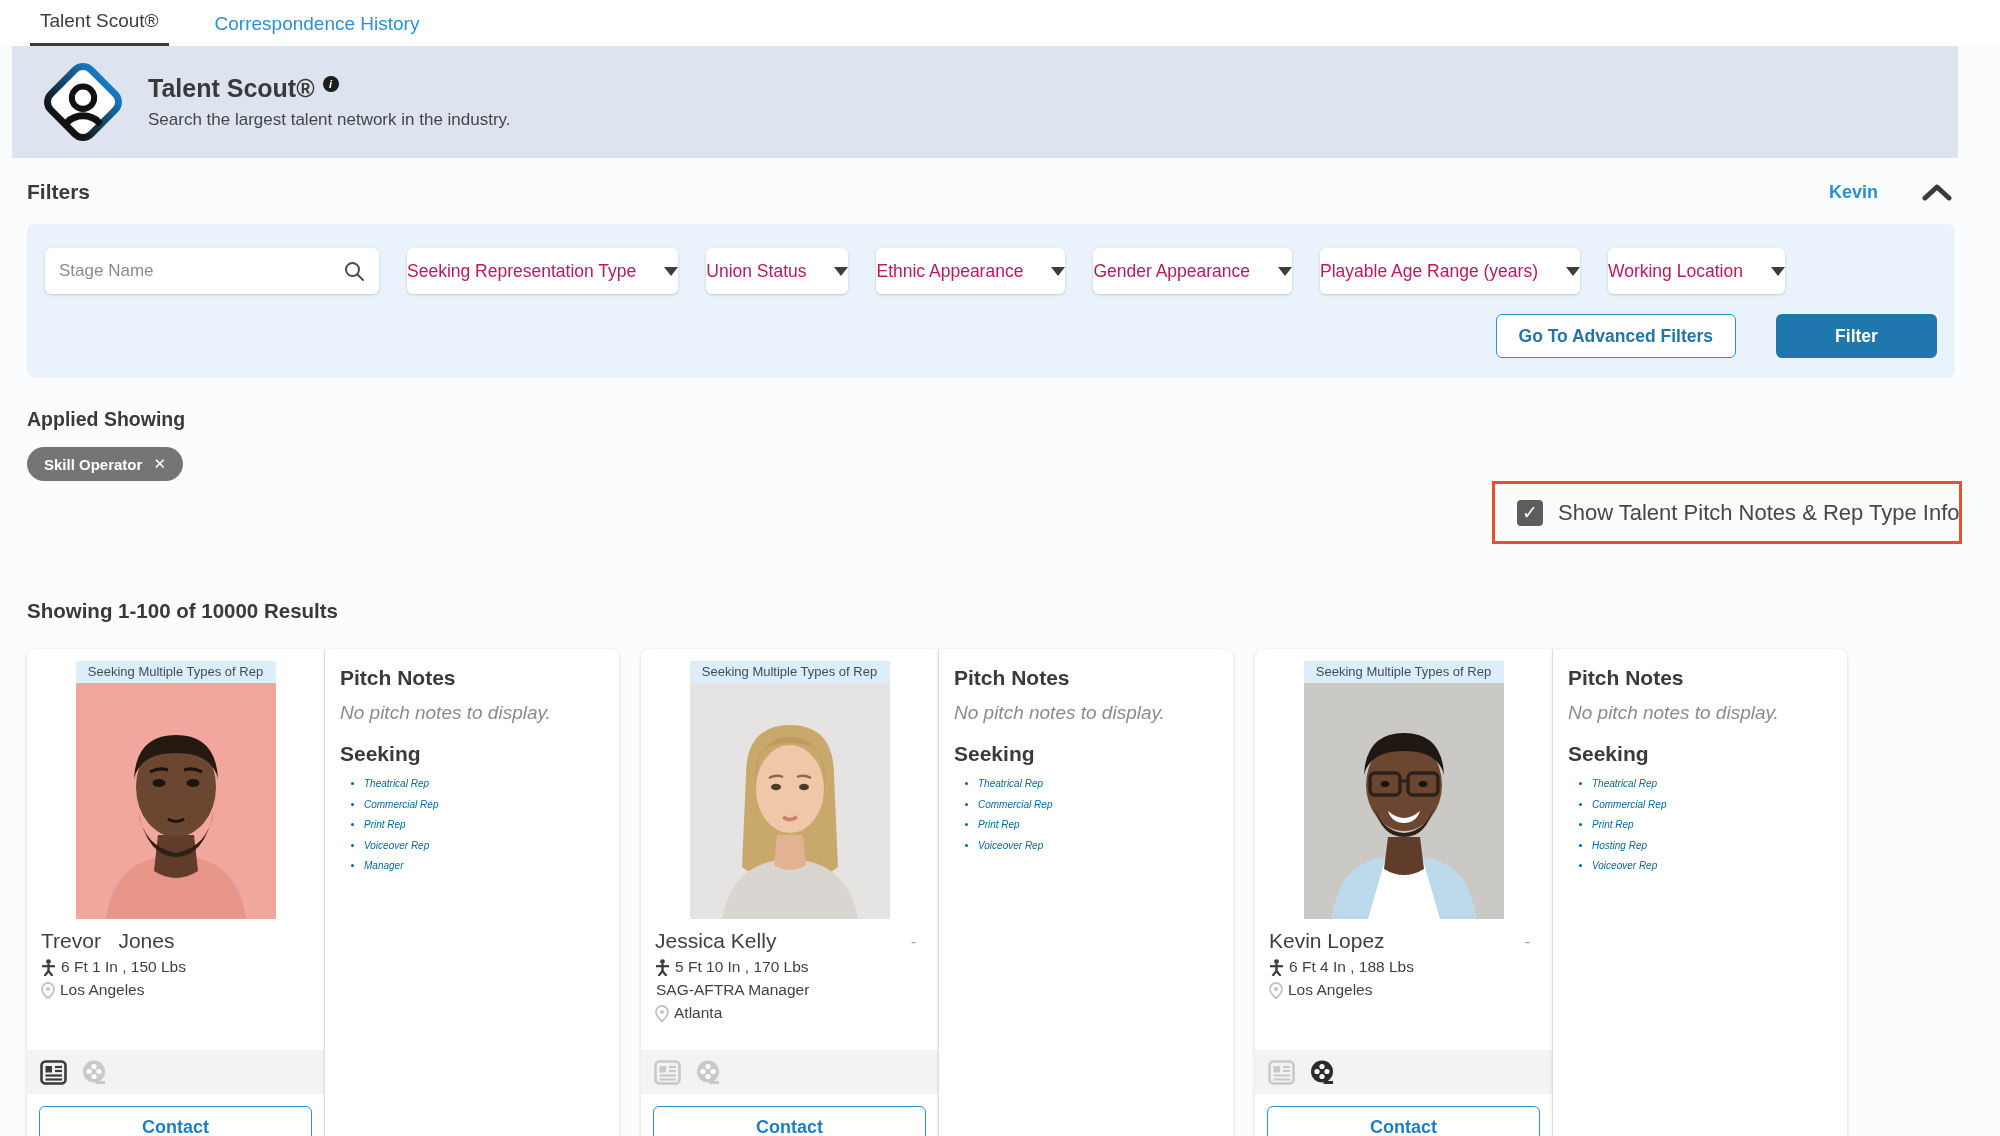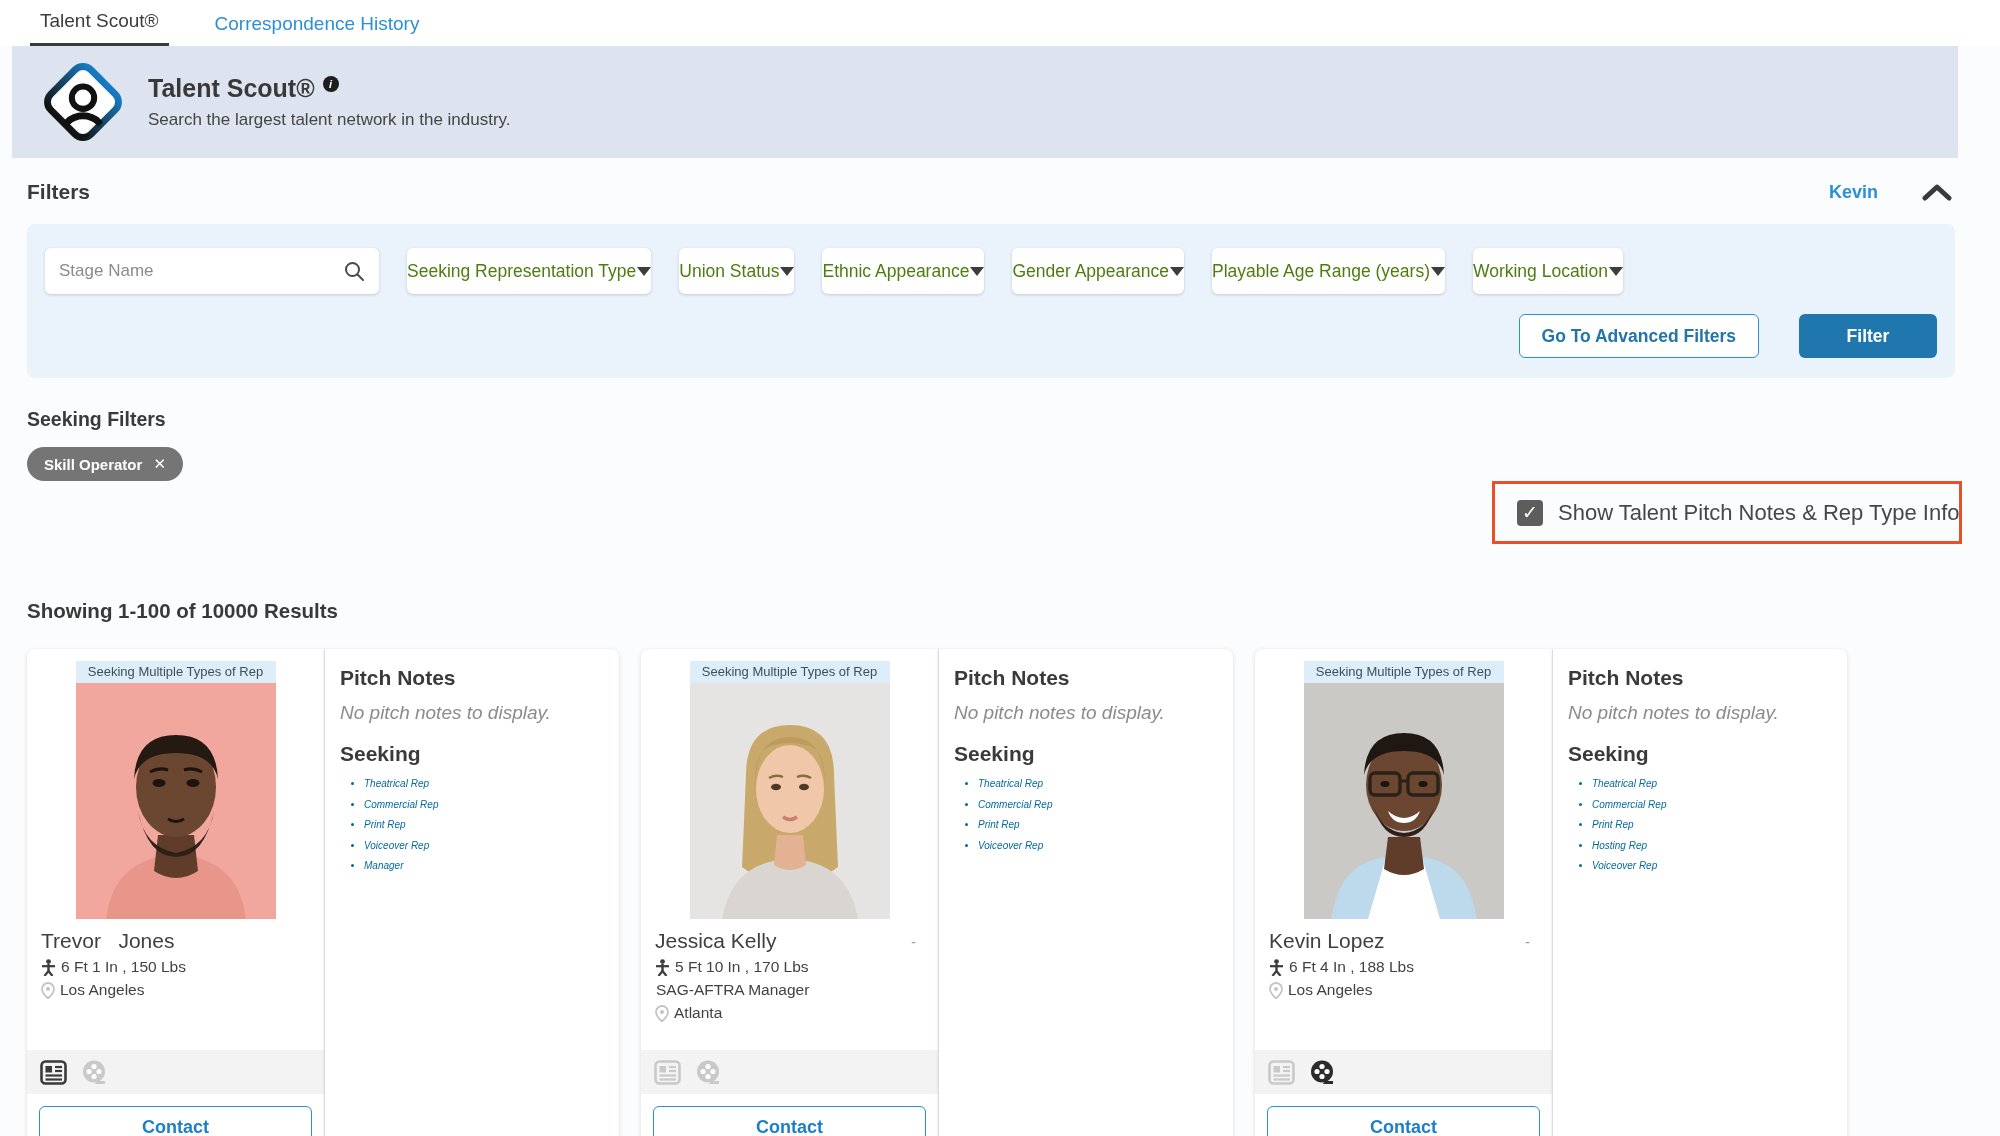--- a/index.html
+++ b/index.html
@@ -30,26 +30,26 @@
   .clear-link { color:#2d8fd5; font-size:18px; font-weight:700; cursor:pointer; }
   .chev-up { width:30px; height:18px; cursor:pointer; }
 
   .filter-panel { margin:20px 45px 0 27px; background:#eaf3fb; border-radius:8px; padding:24px 18px 20px; }
   .filter-row { display:flex; align-items:center; gap:28px; }
   .search-box { width:334px; height:46px; background:#fff; border-radius:6px; box-shadow:0 1px 3px rgba(0,0,0,.18);
                 display:flex; align-items:center; padding:0 14px; }
   .search-box input { border:none; outline:none; flex:1; font-size:17px; color:#3e3e3e; font-family:inherit; background:transparent; }
   .search-box input::placeholder { color:#8b8b8b; }
   .dropdown { height:46px; background:#fff; border-radius:6px; box-shadow:0 1px 3px rgba(0,0,0,.18);
-              display:flex; align-items:center; gap:1px; padding:0 0; font-size:17.5px; font-weight:400; color:#4d7c0f; cursor:pointer; white-space:nowrap; }
+              display:flex; align-items:center; gap:28px; padding:0 0; font-size:17.5px; font-weight:400; color:#be185d; cursor:pointer; white-space:nowrap; }
   .caret { width:0; height:0; border-left:7px solid transparent; border-right:7px solid transparent; border-top:9px solid #3d3d3d; }
   .filter-actions { display:flex; justify-content:flex-end; gap:40px; margin-top:20px; }
   .btn-advanced { height:44px; padding:0 22px; background:#fff; border:1px solid #2d8fd5; border-radius:6px;
                   color:#2274ab; font-size:17.5px; font-weight:700; font-family:inherit; cursor:pointer; }
-  .btn-filter { height:44px; width:138px; background:#2077ad; border:none; border-radius:6px;
+  .btn-filter { height:44px; width:161px; background:#2077ad; border:none; border-radius:6px;
                 color:#fff; font-size:17.5px; font-weight:700; font-family:inherit; cursor:pointer; }
 
   
   .applied-title { margin:30px 0 0 27px; font-size:19.5px; font-weight:700; color:#3a3a3a; }
   .chip { display:inline-flex; align-items:center; gap:11px; margin:16px 0 0 27px; background:#757575; color:#fff;
           border-radius:17px; padding:8px 17px; font-size:15px; font-weight:700; cursor:pointer; }
   .chip .x { font-size:15px; font-weight:400; cursor:pointer; }
 
   
   .pitch-toggle { position:absolute; top:481px; right:38px; width:470px; height:63px; border:3px solid #e8502a;
@@ -172,21 +172,21 @@
         <span>Working Location</span>
         <span class="caret"></span>
       </div>
     </div>
     <div class="filter-actions">
       <button class="btn-advanced">Go To Advanced Filters</button>
       <button class="btn-filter">Filter</button>
     </div>
   </div>
 
-  <div class="applied-title">Seeking Filters</div>
+  <div class="applied-title">Applied Showing</div>
   <div>
     <span class="chip">
       <span>Skill Operator</span>
       <span class="x">✕</span>
     </span>
   </div>
 
   <div class="pitch-toggle">
     <span class="checkbox">✓</span>
     <span class="pitch-toggle-label">Show Talent Pitch Notes &amp; Rep Type Info</span>

